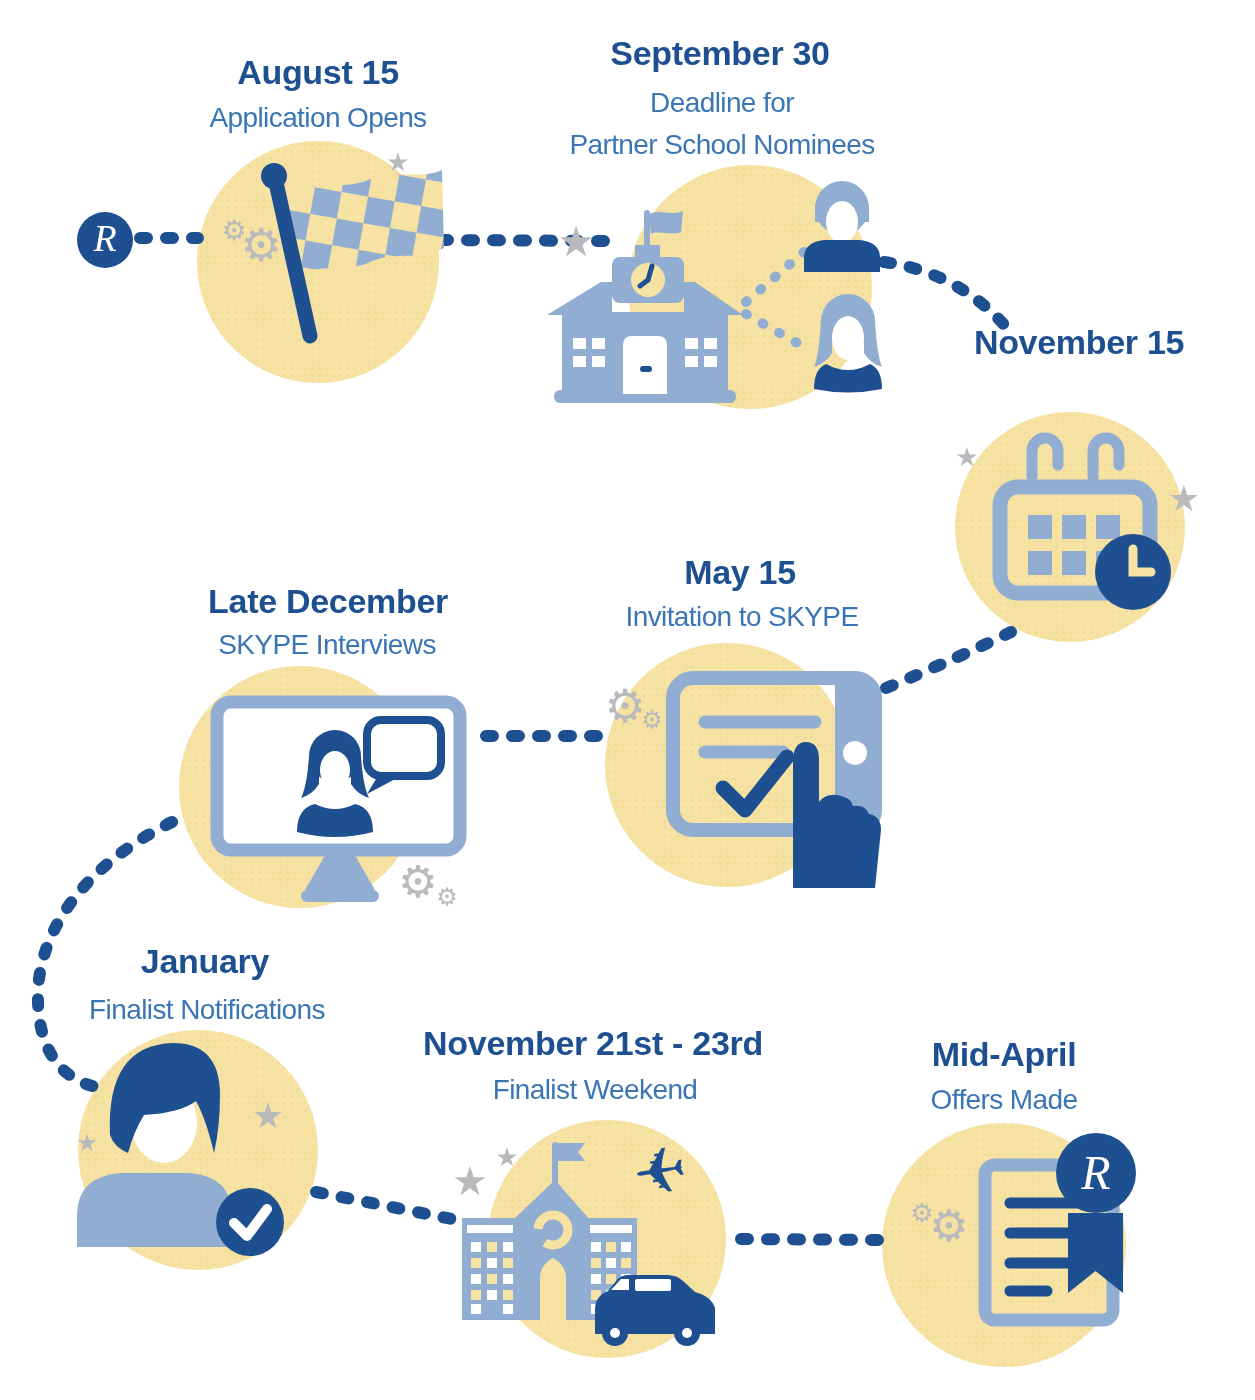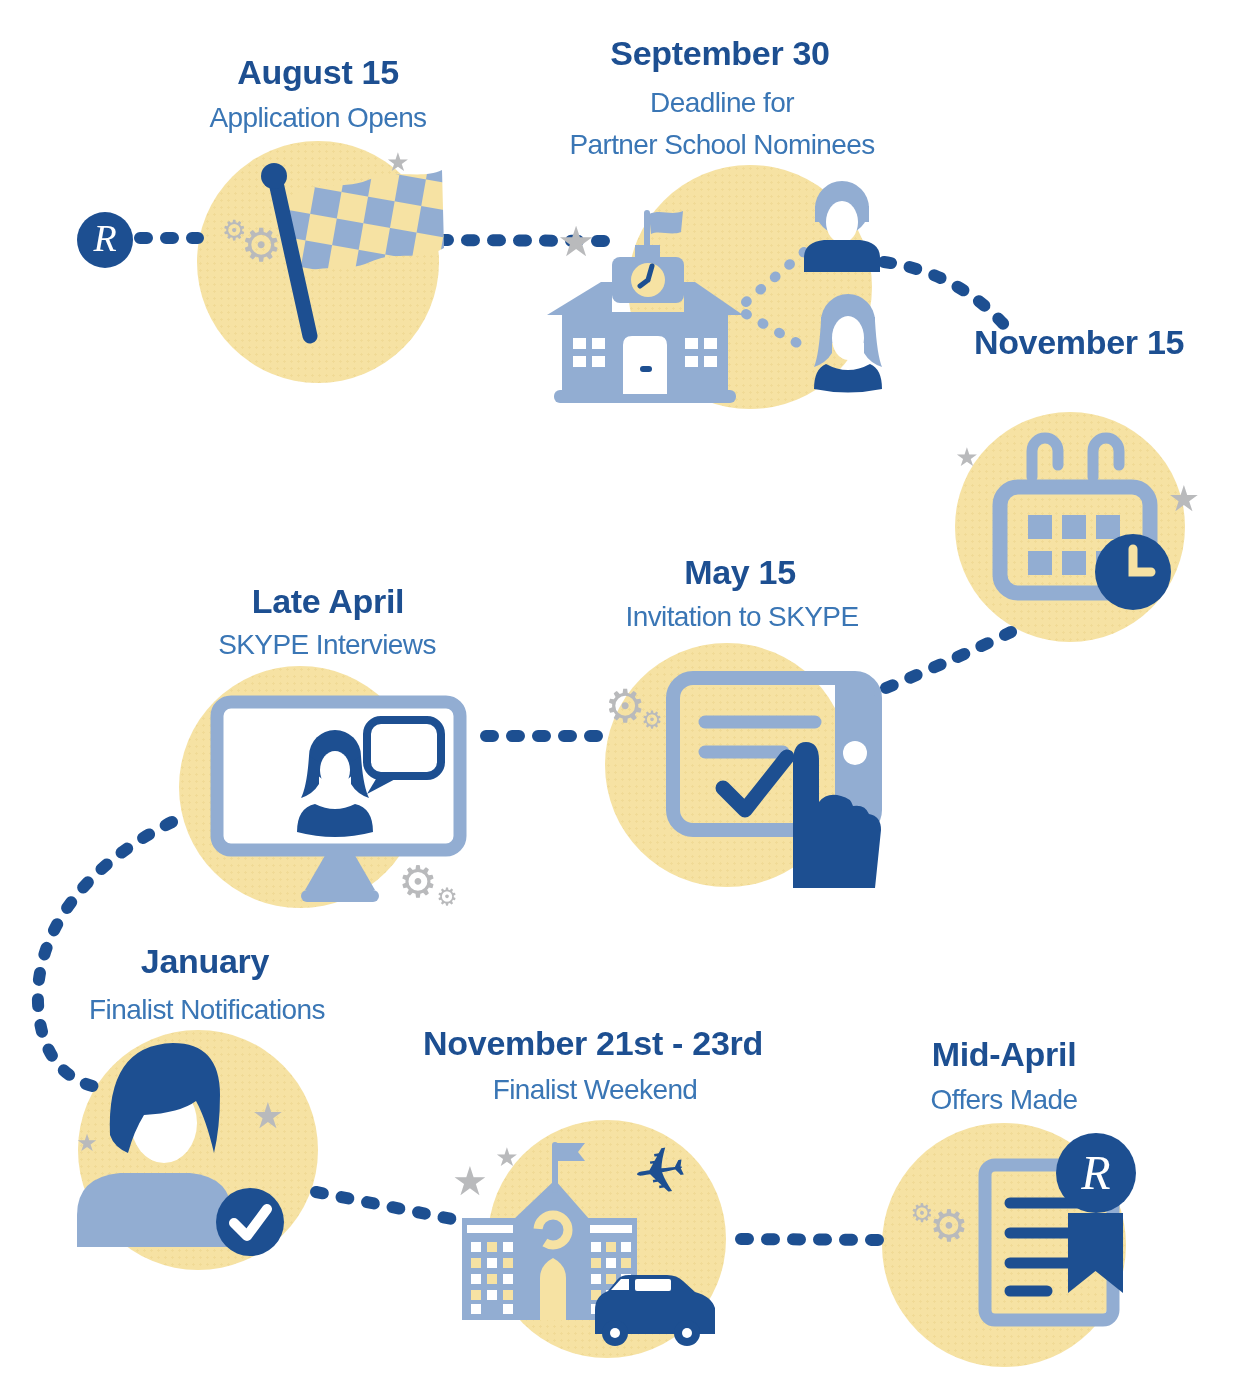--- a/index.html
+++ b/index.html
@@ -155,21 +155,21 @@
     <circle cx="210" cy="93" r="12" fill="#fff"></circle>
     <g fill="none" style="stroke:var(--light-blue)" stroke-width="13" stroke-linecap="round">
       <line x1="60" y1="62" x2="170" y2="62"></line>
       <line x1="60" y1="92" x2="138" y2="92"></line>
     </g>
     <path d="M78,128 L100,150 L142,97" fill="none" style="stroke:var(--dark-blue)" stroke-width="15" stroke-linecap="round" stroke-linejoin="round"></path>
     <path d="M148,228 L148,102 Q148,82 161,82 Q174,82 174,100 L174,142 Q182,132 196,136 Q206,138 208,146 Q220,144 224,154 Q236,156 236,170 L230,228 Z" style="fill:var(--dark-blue)"></path>
   </svg>
 
   <div class="circle" style="left:179px;top:666px;width:242px;height:242px"></div>
-  <div class="date" style="left:328px;top:582px">Late April</div>
+  <div class="date" style="left:328px;top:582px">Late December</div>
   <div class="label" style="left:327px;top:624px">SKYPE Interviews</div>
   <span class="glyph gear" style="left:418px;top:883px;font-size:44px">⚙</span>
   <span class="glyph gear" style="left:447px;top:897px;font-size:24px">⚙</span>
   <svg class="icon" style="left:205px;top:690px" width="270" height="222" viewBox="0 0 270 222">
     <rect x="12" y="12" width="243" height="148" rx="14" fill="#fff" style="stroke:var(--light-blue)" stroke-width="13"></rect>
     <polygon points="174,84 162,104 196,86" style="fill:var(--dark-blue)"></polygon>
     <rect x="162" y="30" width="74" height="56" rx="14" fill="#fff" style="stroke:var(--dark-blue)" stroke-width="8"></rect>
     <g>
       <circle cx="130" cy="66" r="26" style="fill:var(--dark-blue)"></circle>
       <path d="M104,66 Q102,96 96,108 Q108,104 114,94 L114,72 Z" style="fill:var(--dark-blue)"></path>

